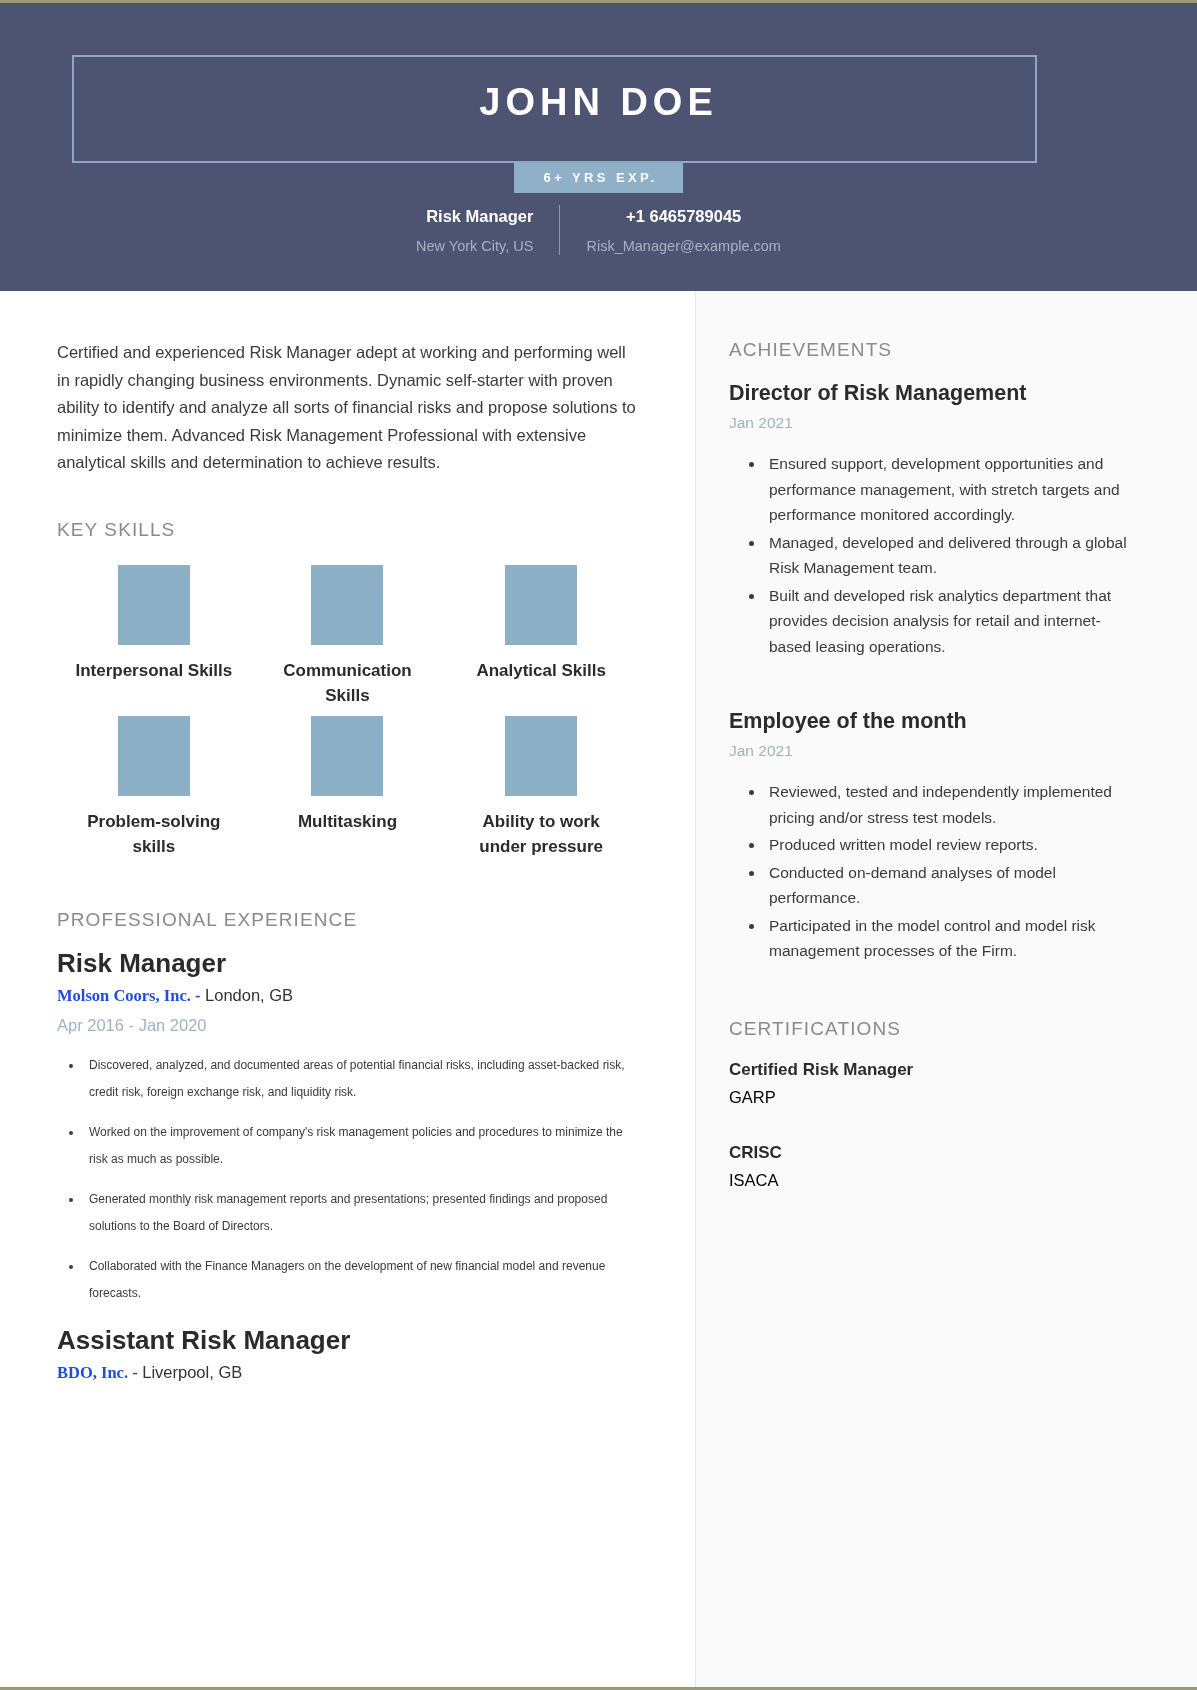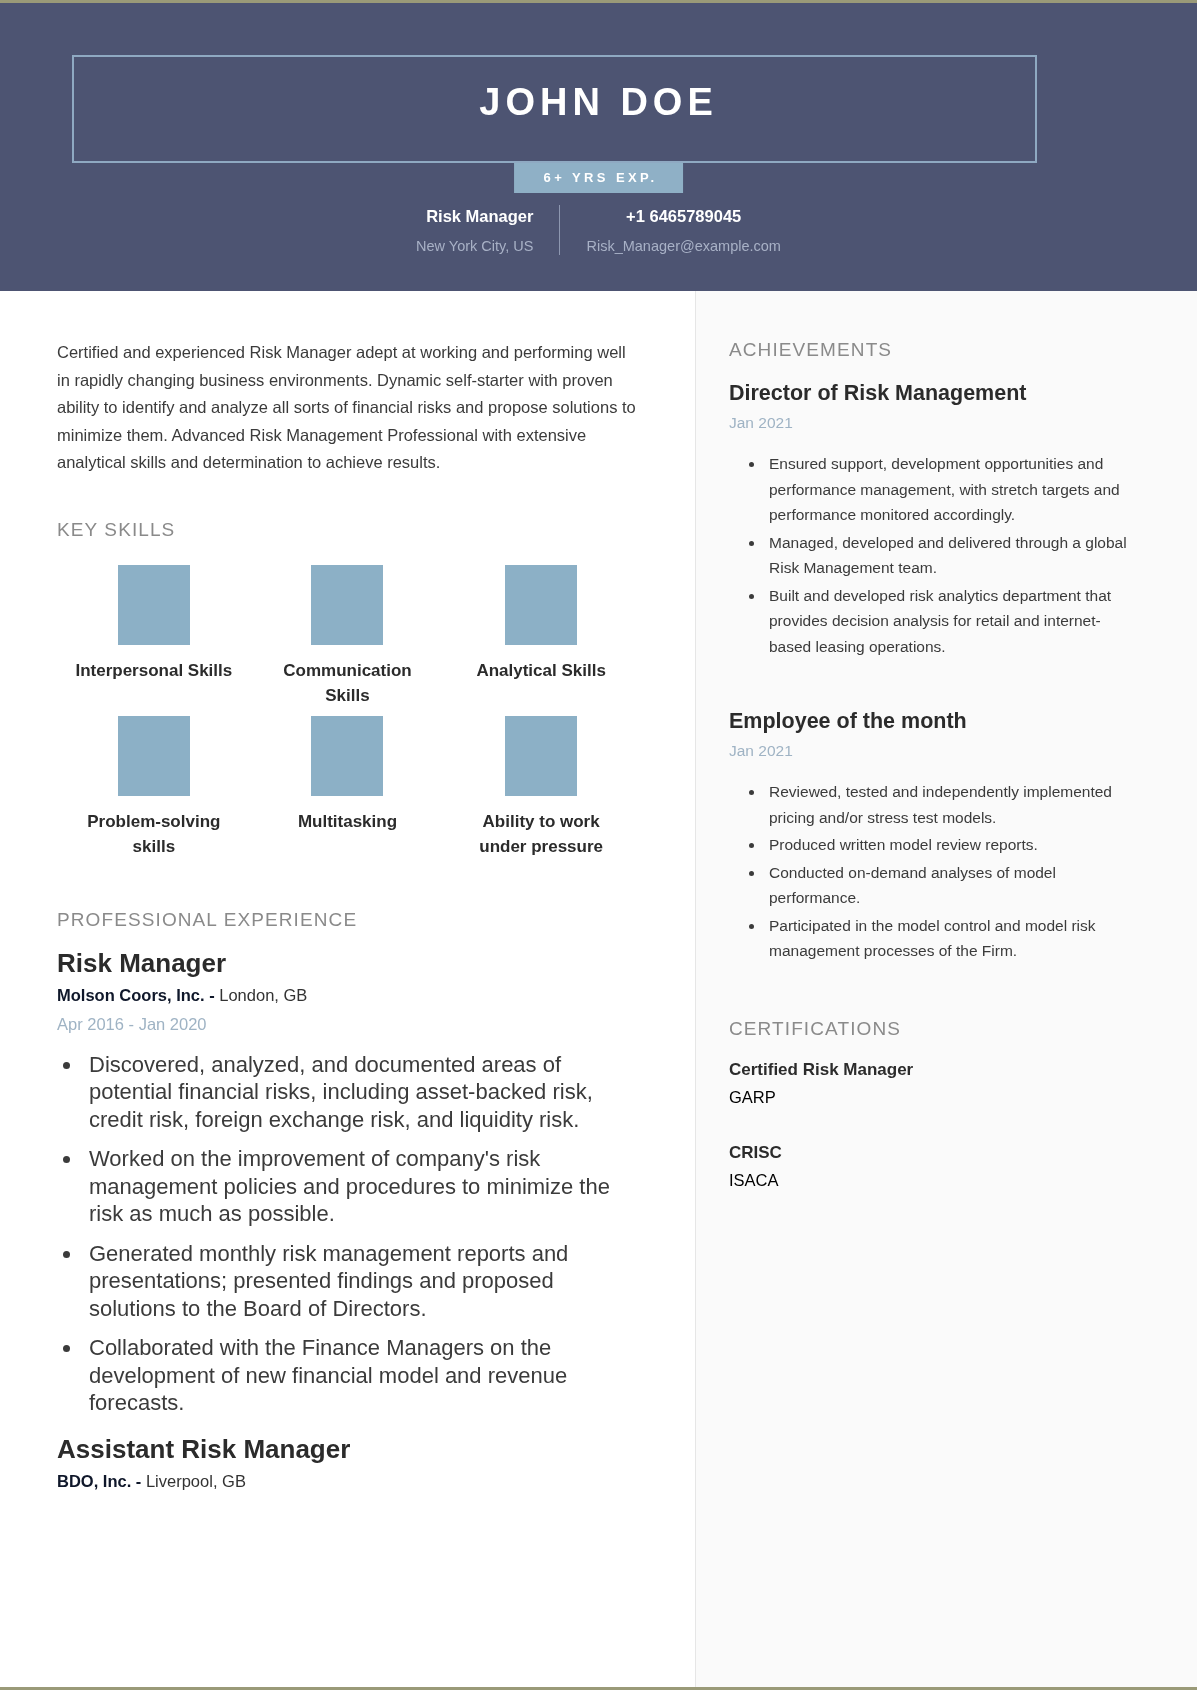--- a/index.html
+++ b/index.html
@@ -183,32 +183,32 @@
     font-size: 26px;
     font-weight: bold;
     line-height: 36px;
   }
 
   .job-company {
     color: #333333;
     font-size: 16.5px;
     line-height: 28px;
   }
-  .job-company b { font-weight: bold; color: #0f172a; }
+  .job-company b { font-weight: bold; color: #1d4ed8; font-family: Liberation Serif, serif; }
 
   .job-dates {
     color: #9fb3c4;
     font-size: 16.5px;
     line-height: 30px;
   }
 
   .job-bullets {
     margin: 12px 0 0 26px;
     color: #3b3b3b;
-    font-size: 22px;
+    font-size: 12px;
     line-height: 27.5px;
   }
   .job-bullets li { margin-bottom: 12px; padding-left: 6px; }
 
   
   .ach-item { margin-top: 16px; }
 
   .ach-title {
     color: #2b2b2b;
     font-size: 21.5px;

